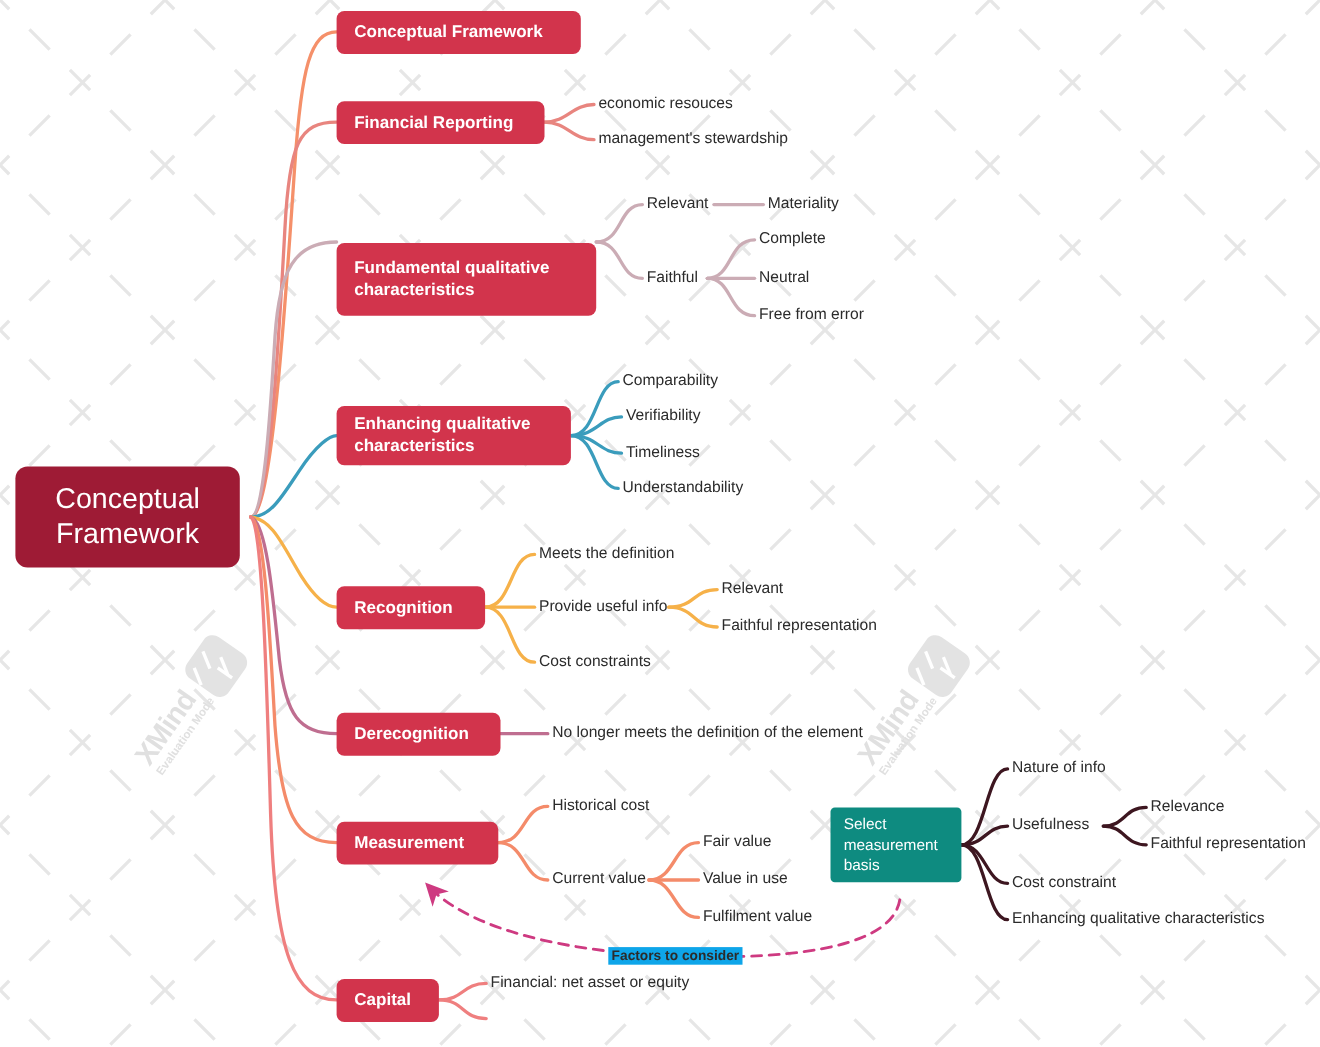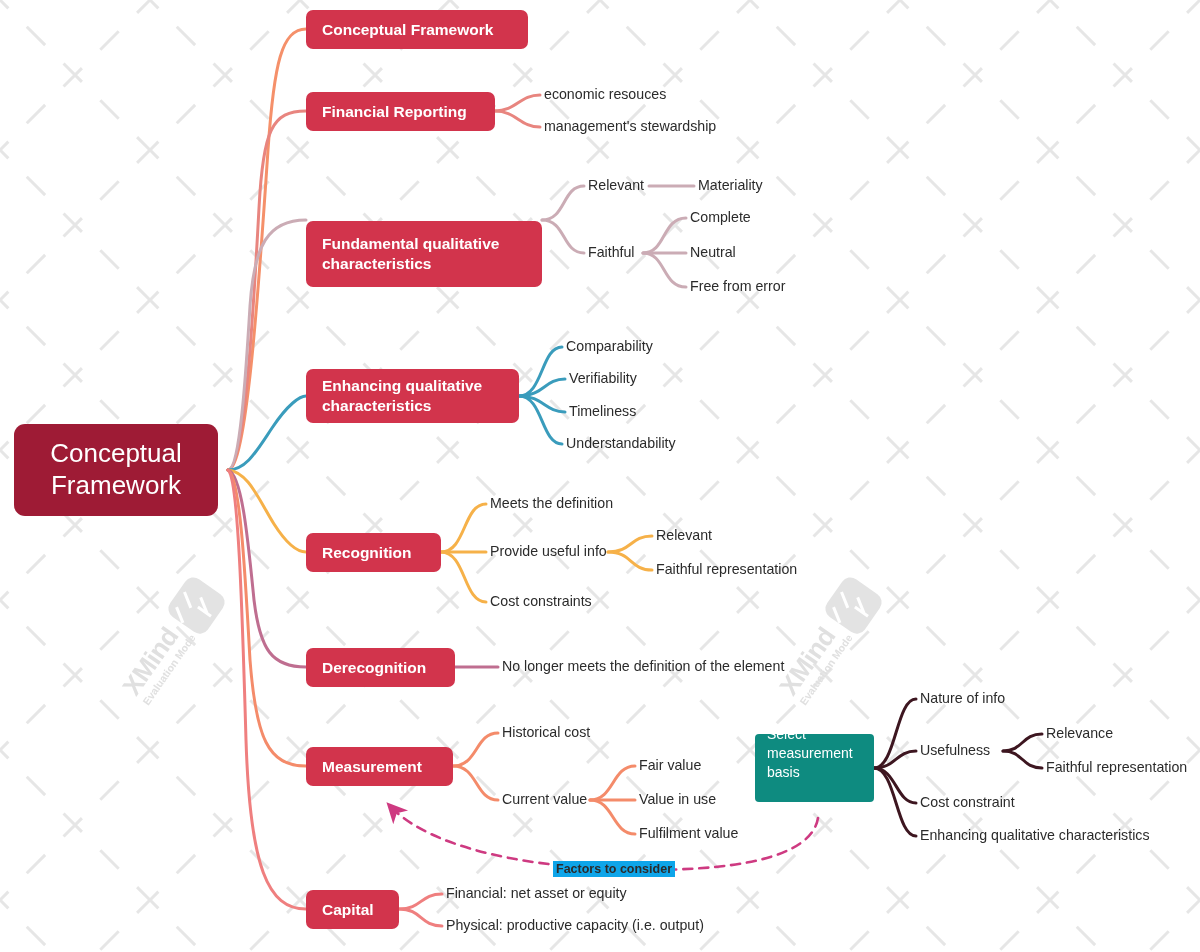--- a/index.html
+++ b/index.html
@@ -117,21 +117,21 @@
     padding: 9px 16px;
   }
   .node-teal {
     background: #0E8B80;
     color: #ffffff;
     border-radius: 4px;
     font-size: 14px;
     font-weight: 400;
     line-height: 1.35;
     padding: 20px 12px;
-    align-items: flex-end;
+    align-items: center;
   }
   .node-leaf {
     color: #2B2B2B;
     font-size: 14.2px;
     font-weight: 400;
     line-height: 1.2;
     white-space: nowrap;
     background: transparent;
   }
   .node-rel-label {
@@ -355,23 +355,20 @@
   <div class="node node-leaf" style="left:639px; top:791px; height:18px;">
     <span>Value in use</span>
   </div>
   <div class="node node-leaf" style="left:639px; top:825px; height:18px;">
     <span>Fulfilment value</span>
   </div>
 
   <div class="node node-leaf" style="left:446px; top:885px; height:18px;">
     <span>Financial: net asset or equity</span>
   </div>
-  <div class="node node-leaf" style="left:446px; top:917px; height:18px;">
-    <span>Physical: productive capacity (i.e. output)</span>
-  </div>
 
   <div class="node node-leaf" style="left:920px; top:690px; height:18px;">
     <span>Nature of info</span>
   </div>
   <div class="node node-leaf" style="left:920px; top:742px; height:18px;">
     <span>Usefulness</span>
   </div>
   <div class="node node-leaf" style="left:1046px; top:725px; height:18px;">
     <span>Relevance</span>
   </div>

